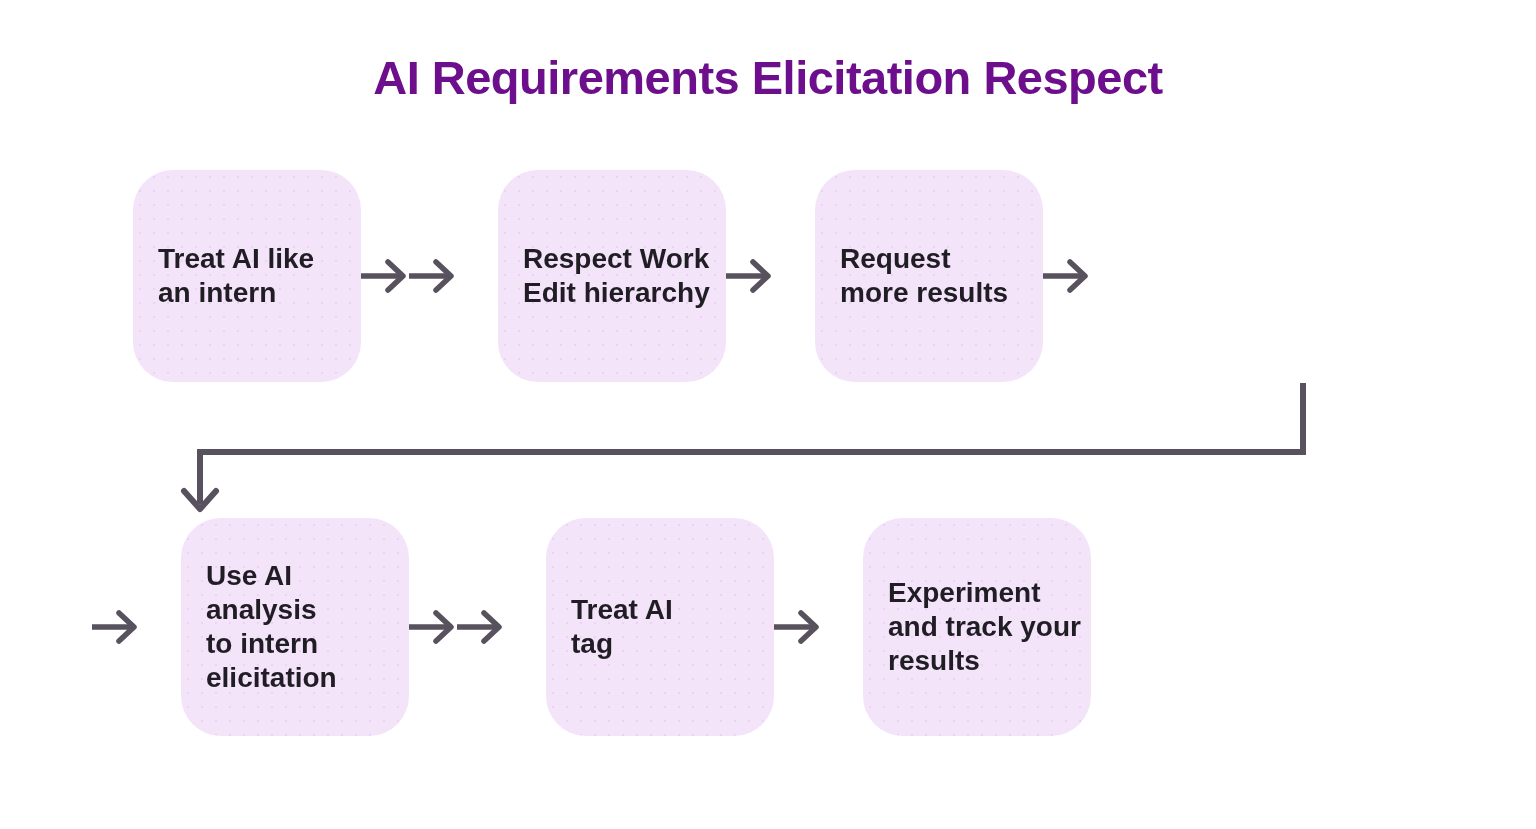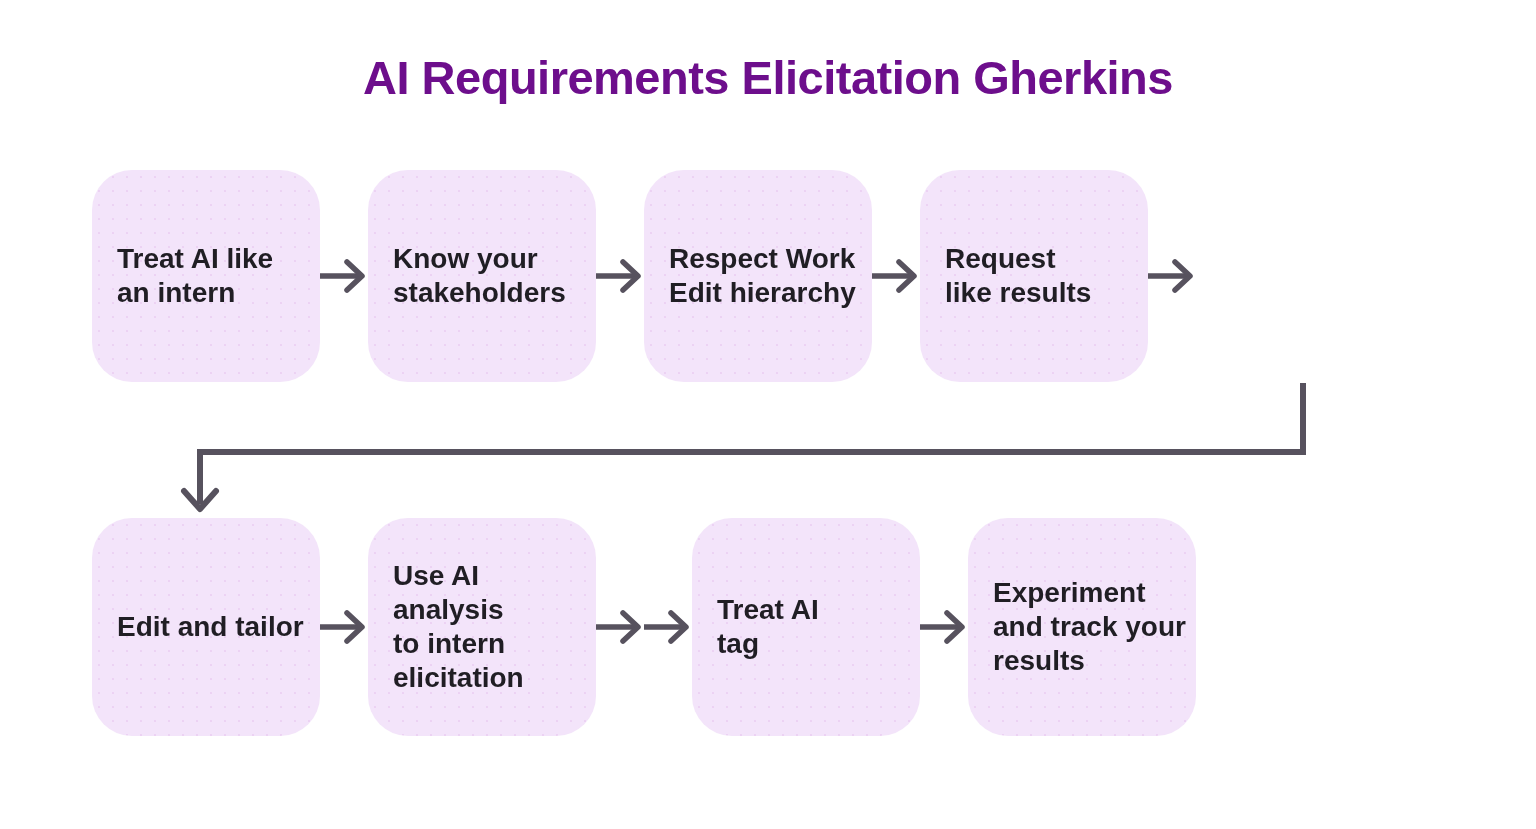--- a/index.html
+++ b/index.html
@@ -44,20 +44,21 @@
   .box {
     width: 228px;
     box-sizing: border-box;
     background-color: #f3e4fa;
     background-image: radial-gradient(rgba(219,170,226,0.30) 1.2px, transparent 1.4px);
     background-size: 14px 14px;
     border-radius: 40px;
     display: flex;
     align-items: center;
     padding: 0 10px 0 25px;
+    margin-left: 41px;
   }
   .label {
     font-size: 28px;
     font-weight: bold;
     color: #201e24;
     line-height: 1.22;
     white-space: pre-line;
   }
   .arrowcell {
     width: 48px;
@@ -91,74 +92,67 @@
     fill: none;
     stroke-linecap: round;
     stroke-linejoin: round;
   }
 </style>
 </head>
 <body>
 
 <div class="canvas">
 
-  <h1 class="title">AI Requirements Elicitation Gherkins</h1>
+  <h1 class="title">AI Requirements Elicitation Respect</h1>
 
   <svg class="connector" width="1536" height="829" viewBox="0 0 1536 829">
     <polyline class="conn-stroke" points="1303,383 1303,452 200,452 200,504"></polyline>
     <polyline class="conn-head" points="184,491 200,509 216,491"></polyline>
   </svg>
 
   <div class="row row1">
     <div class="box">
       <span class="label">Treat AI like
 an intern</span>
     </div>
     <div class="arrowcell">
       <svg width="48" height="52" viewBox="0 0 48 52">
           <line class="arrow-stroke" x1="1" y1="26" x2="40" y2="26"></line>
           <polyline class="arrow-stroke" points="27,12 42,26 27,40"></polyline>
         </svg>
-    </div>
-    <div class="box">
-      <span class="label">Know your
-stakeholders</span>
     </div>
     <div class="arrowcell">
       <svg width="48" height="52" viewBox="0 0 48 52">
           <line class="arrow-stroke" x1="1" y1="26" x2="40" y2="26"></line>
           <polyline class="arrow-stroke" points="27,12 42,26 27,40"></polyline>
         </svg>
     </div>
     <div class="box">
       <span class="label">Respect Work
 Edit hierarchy</span>
     </div>
     <div class="arrowcell">
       <svg width="48" height="52" viewBox="0 0 48 52">
           <line class="arrow-stroke" x1="1" y1="26" x2="40" y2="26"></line>
           <polyline class="arrow-stroke" points="27,12 42,26 27,40"></polyline>
         </svg>
     </div>
     <div class="box">
       <span class="label">Request
-like results</span>
+more results</span>
     </div>
     <div class="arrowcell">
       <svg width="48" height="52" viewBox="0 0 48 52">
           <line class="arrow-stroke" x1="1" y1="26" x2="40" y2="26"></line>
           <polyline class="arrow-stroke" points="27,12 42,26 27,40"></polyline>
         </svg>
     </div>
   </div>
 
   <div class="row row2">
-    <div class="box">
-      <span class="label">Edit and tailor</span>
-    </div>
     <div class="arrowcell">
       <svg width="48" height="52" viewBox="0 0 48 52">
           <line class="arrow-stroke" x1="1" y1="26" x2="40" y2="26"></line>
           <polyline class="arrow-stroke" points="27,12 42,26 27,40"></polyline>
         </svg>
     </div>
     <div class="box">
       <span class="label">Use AI analysis
 to intern
 elicitation</span>

